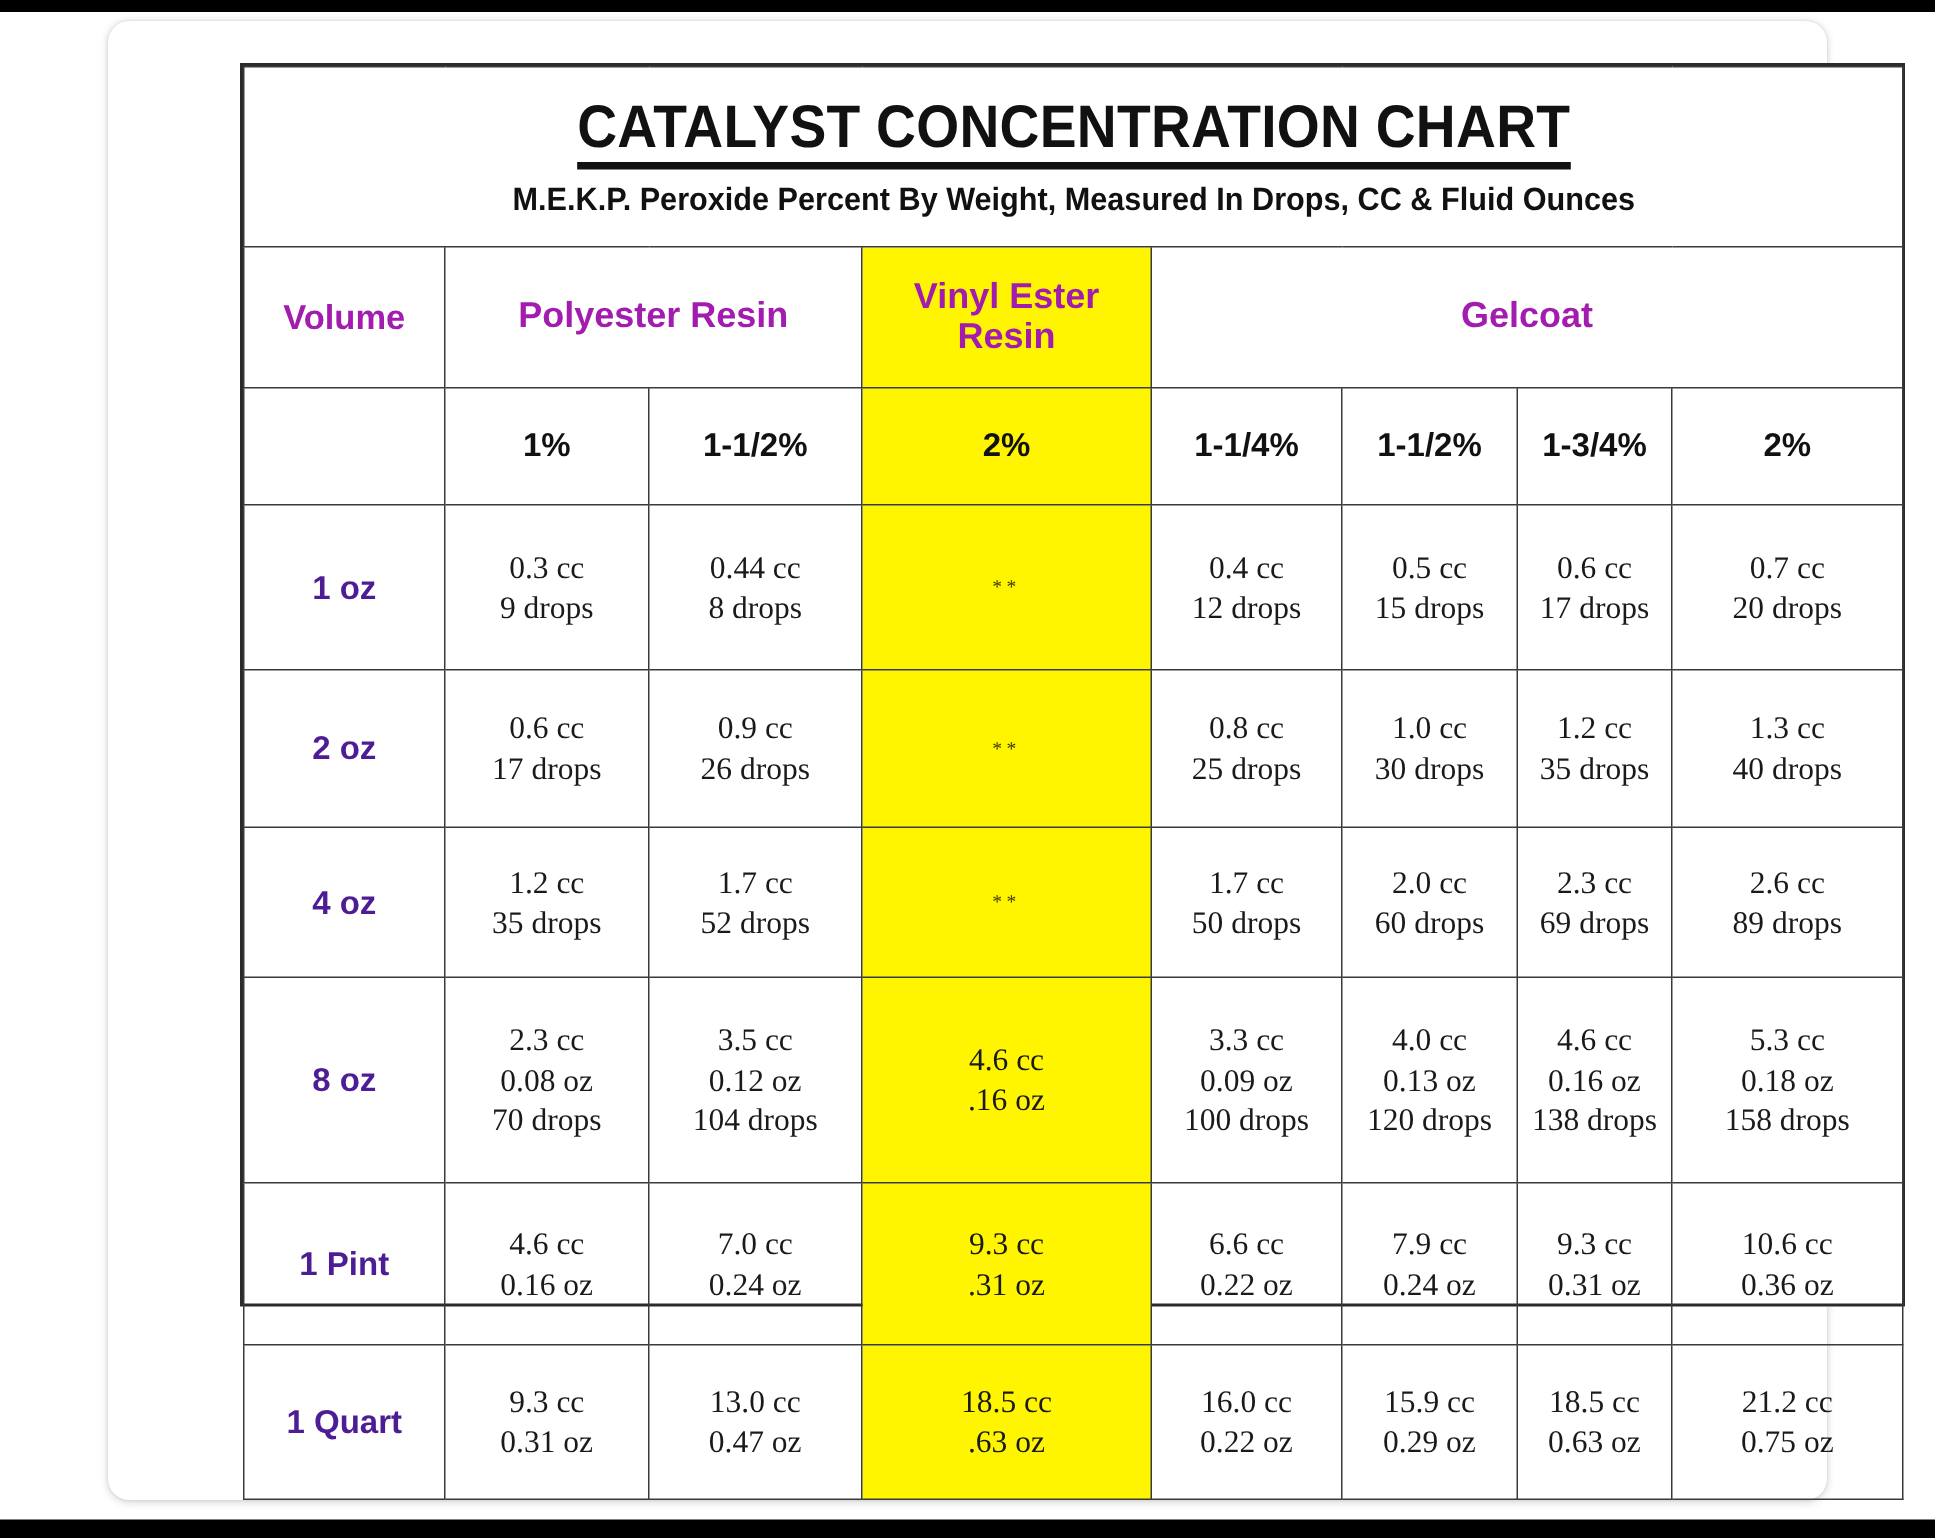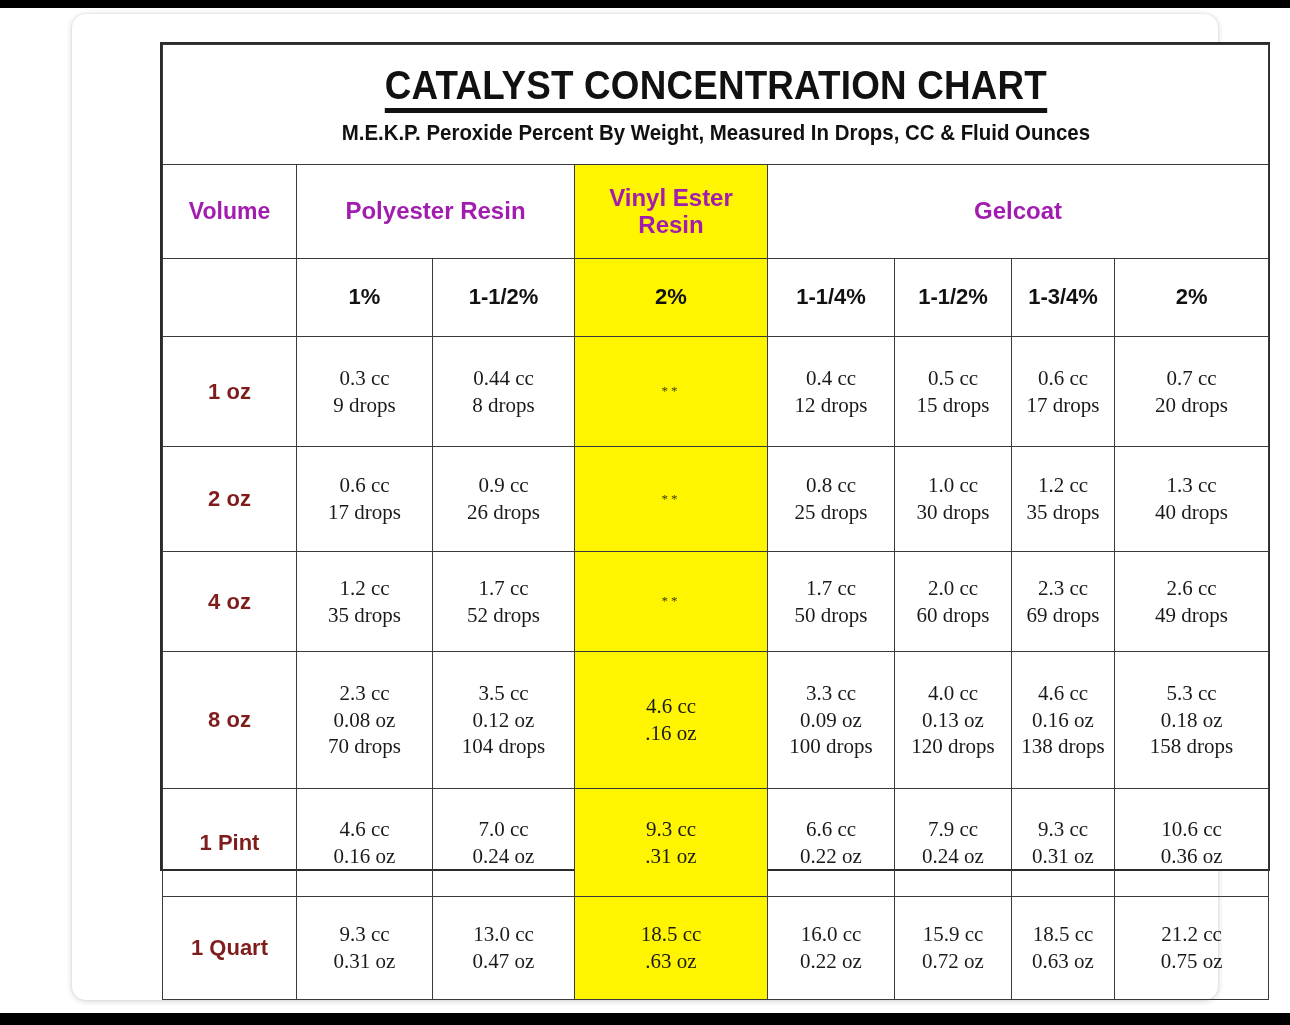--- a/index.html
+++ b/index.html
@@ -115,21 +115,21 @@
     font-weight: bold;
     color: #111111;
     height: 78px;
     line-height: 1.1;
   }
 
   
   .row-label {
     font-size: 22px;
     font-weight: bold;
-    color: #7f1d1d;
+    color: #4c1d95;
   }
   .cell {
     font-family: "Liberation Serif", serif;
     font-size: 21px;
     color: #1a1a1a;
     line-height: 1.28;
   }
   .cell .ln { display: block; white-space: nowrap; }
   .cell.wrapy .ln { white-space: normal; }
   .stars {
@@ -280,21 +280,21 @@
               <td class="cell">
                 <span class="ln">2.0 cc</span>
                 <span class="ln">60 drops</span>
               </td>
               <td class="cell">
                 <span class="ln">2.3 cc</span>
                 <span class="ln">69 drops</span>
               </td>
               <td class="cell">
                 <span class="ln">2.6 cc</span>
-                <span class="ln">49 drops</span>
+                <span class="ln">89 drops</span>
               </td>
             </tr>
             <tr class="r4">
               <td class="row-label">8 oz</td>
               <td class="cell">
                 <span class="ln">2.3 cc</span>
                 <span class="ln">0.08 oz</span>
                 <span class="ln">70 drops</span>
               </td>
               <td class="cell">
@@ -371,21 +371,21 @@
               <td class="cell yellow">
                 <span class="ln">18.5 cc</span>
                 <span class="ln">.63 oz</span>
               </td>
               <td class="cell">
                 <span class="ln">16.0 cc</span>
                 <span class="ln">0.22 oz</span>
               </td>
               <td class="cell">
                 <span class="ln">15.9 cc</span>
-                <span class="ln">0.72 oz</span>
+                <span class="ln">0.29 oz</span>
               </td>
               <td class="cell">
                 <span class="ln">18.5 cc</span>
                 <span class="ln">0.63 oz</span>
               </td>
               <td class="cell">
                 <span class="ln">21.2 cc</span>
                 <span class="ln">0.75 oz</span>
               </td>
             </tr>

